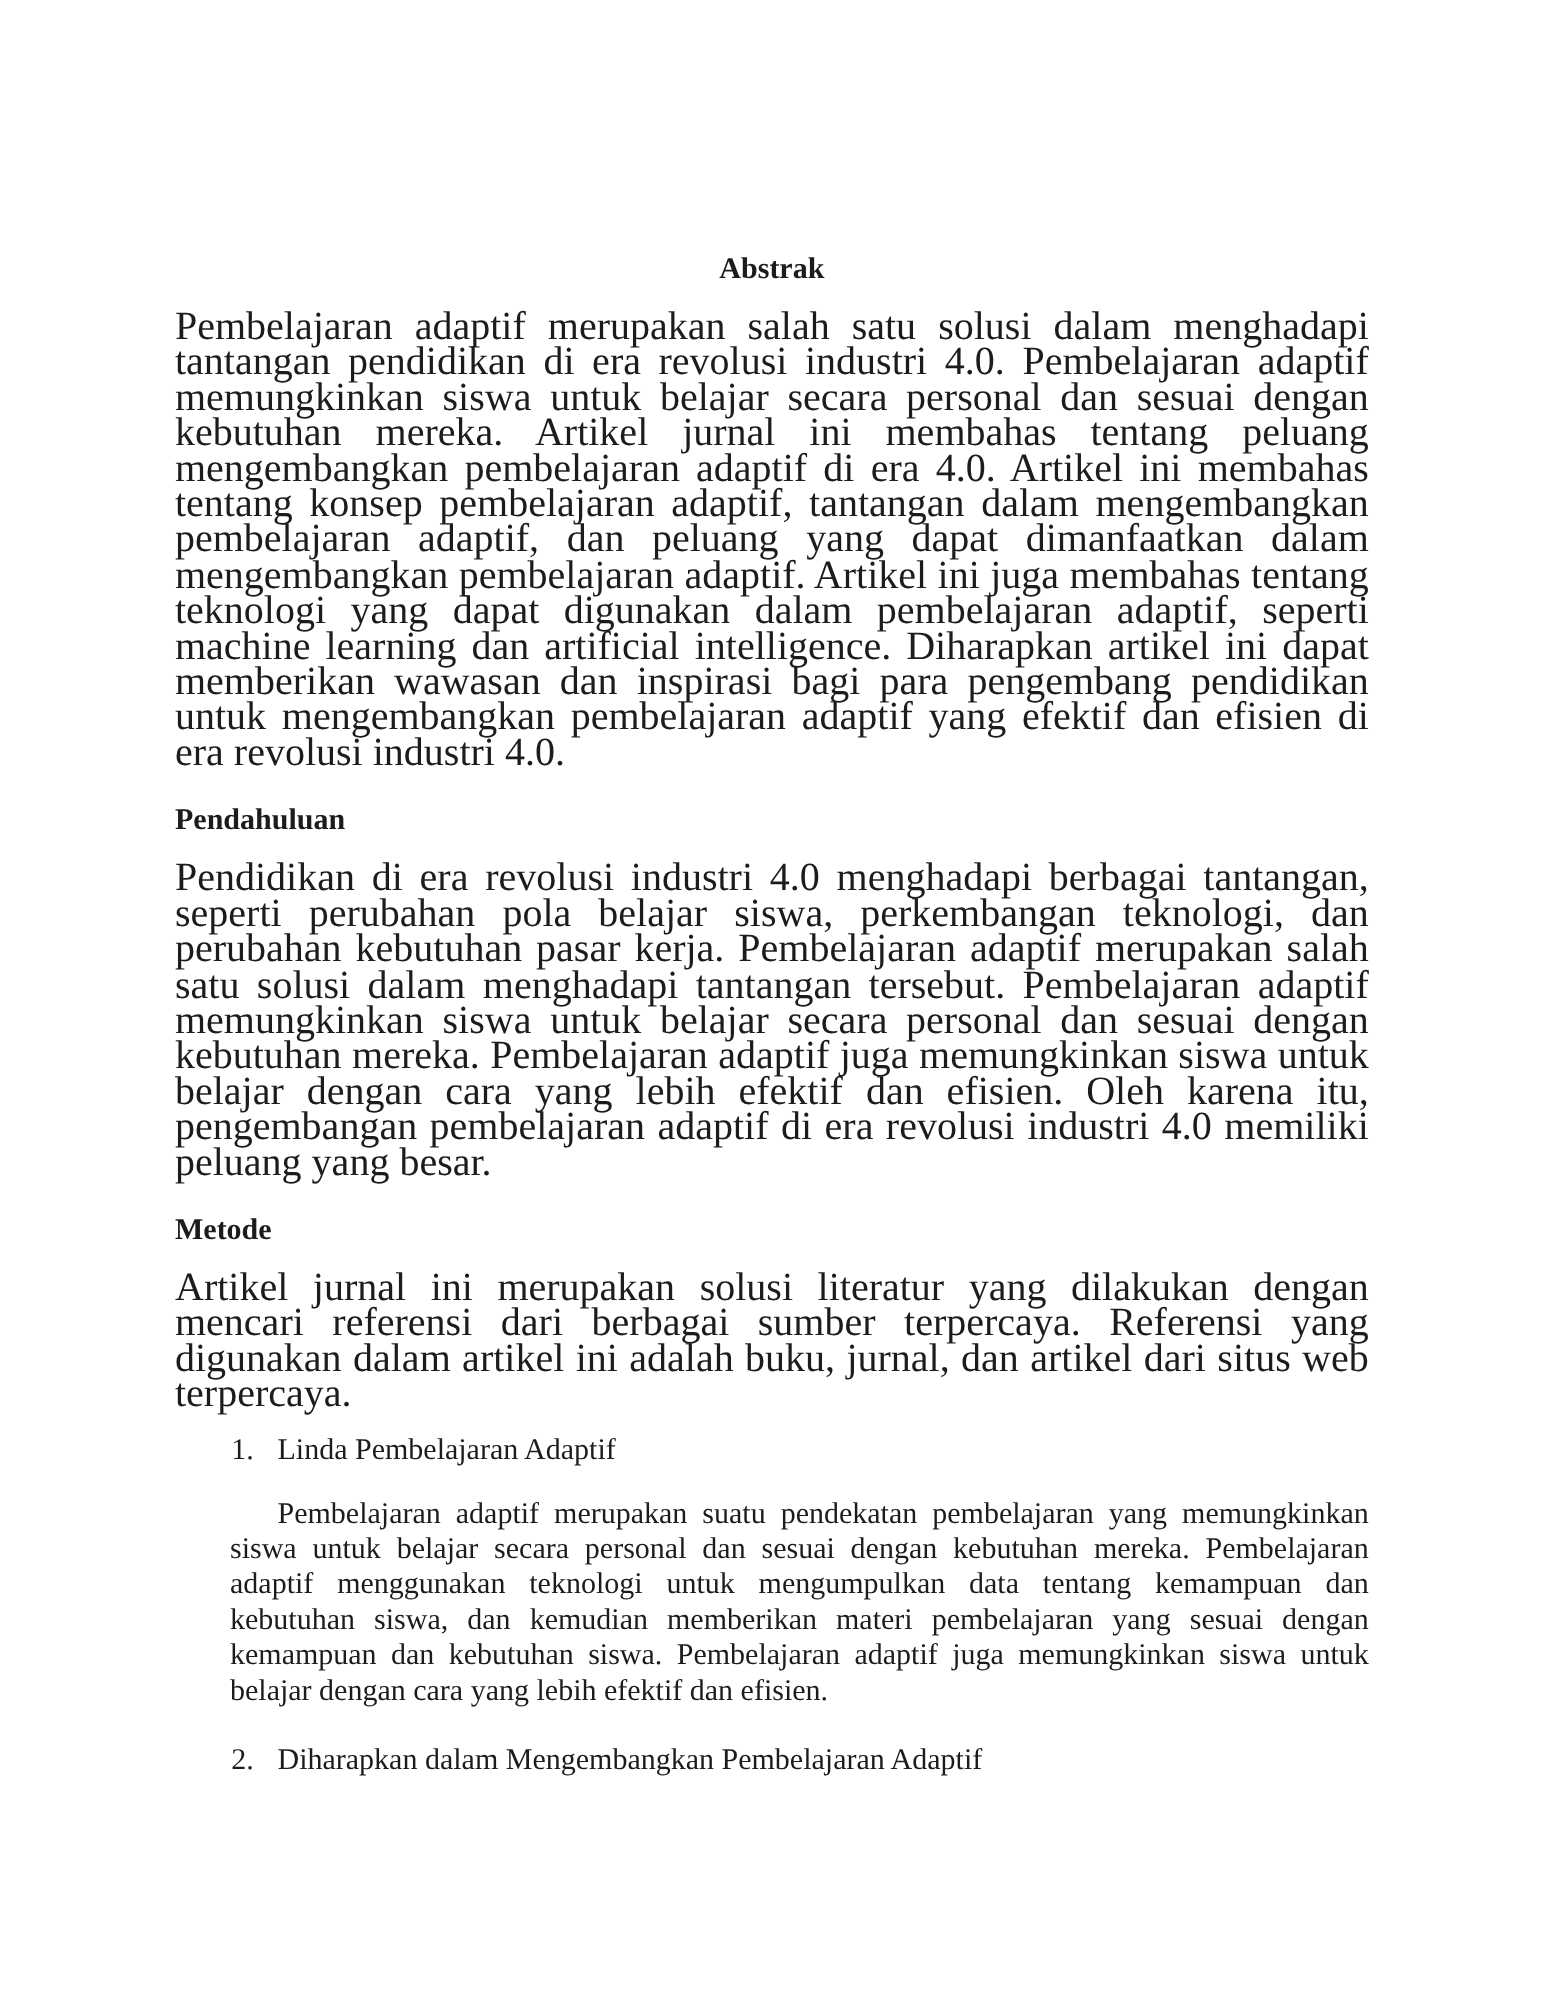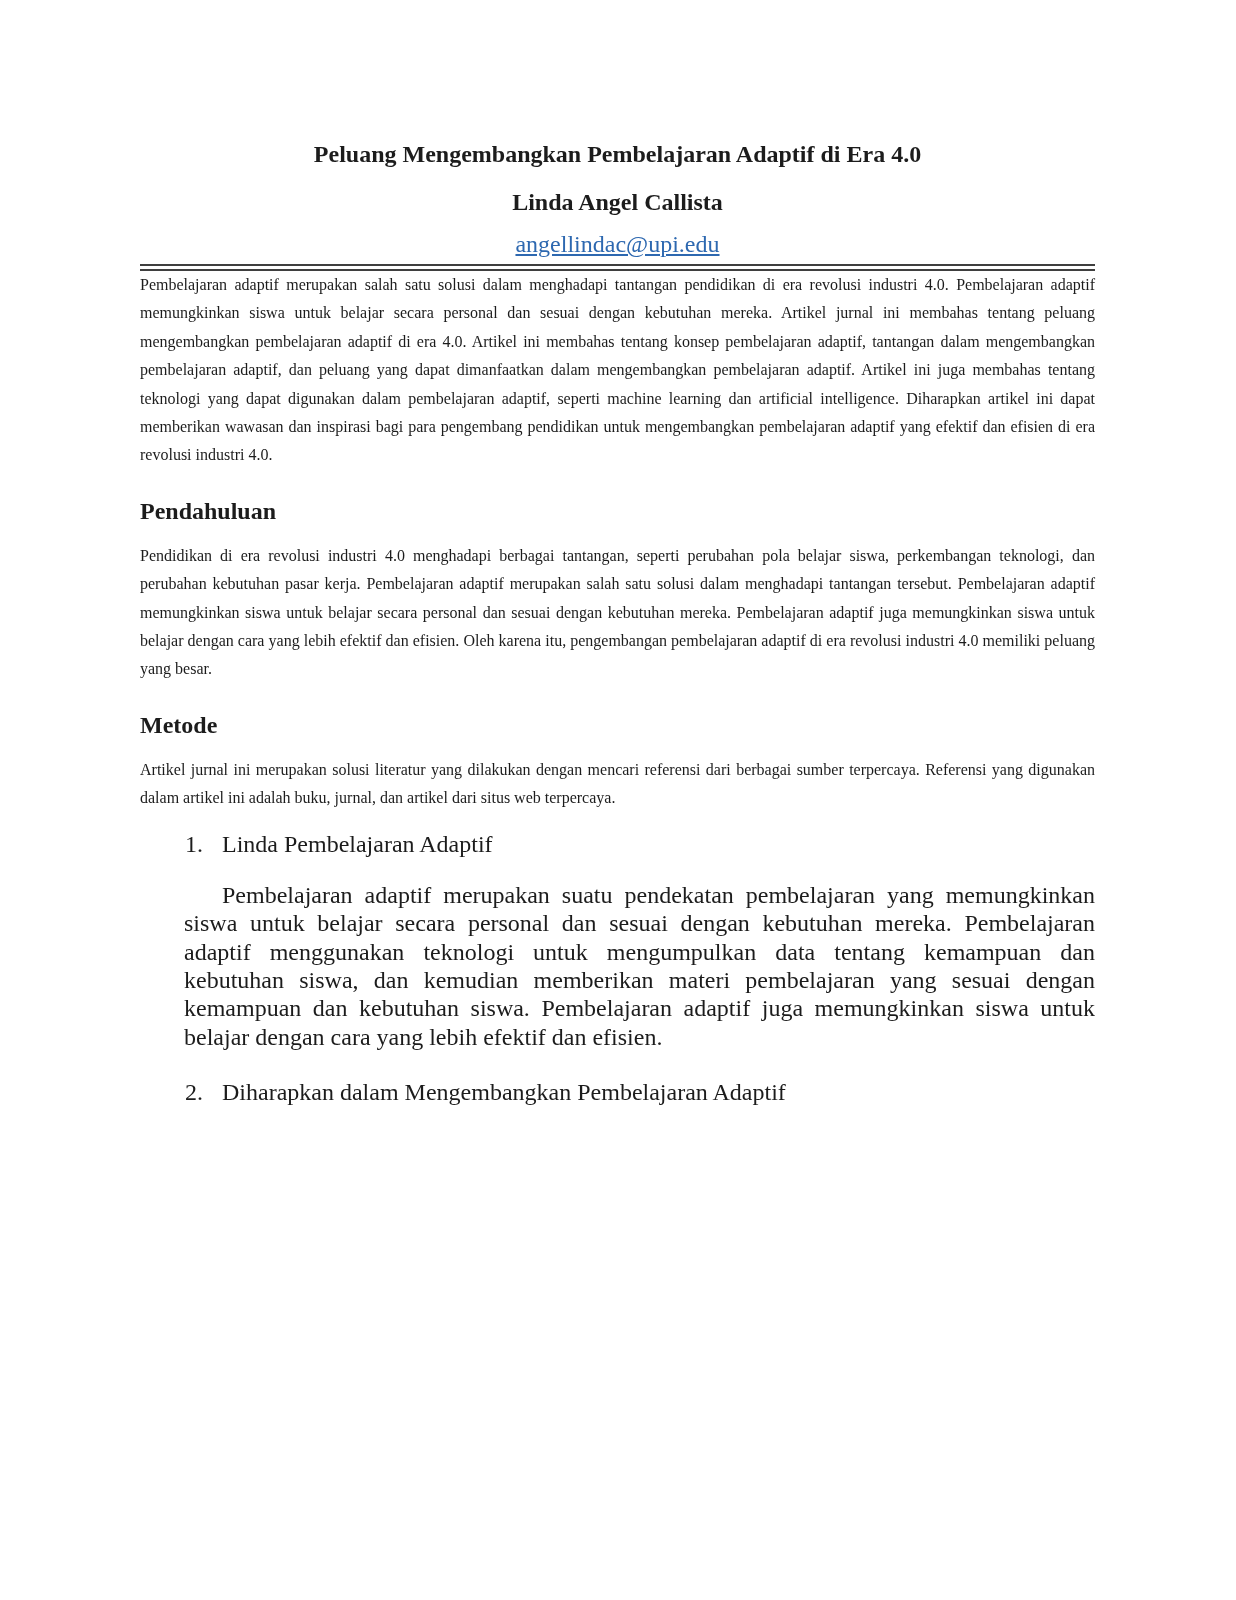--- a/index.html
+++ b/index.html
@@ -55,21 +55,21 @@
     line-height: 30px;
     font-weight: bold;
     margin: 26px 0 16px 0;
     text-align: left;
   }
   h2.centered {
     text-align: center;
     margin-top: 62px;
   }
   p.body-para {
-    font-size: 16px;
+    font-size: 32px;
     line-height: 28.4px;
     text-align: justify;
     margin: 0;
   }
   .list-item {
     display: flex;
     padding-left: 45px;
     font-size: 24px;
     line-height: 30px;
     margin-top: 16px;
@@ -86,27 +86,22 @@
     text-align: justify;
     margin: 14px 0 0 44px;
     text-indent: 38px;
   }
 </style>
 </head>
 <body>
 
 <div class="page">
 
-  <div class="doc-header">
-    <h1 class="doc-title">Peluang Mengembangkan Pembelajaran Adaptif di Era 4.0</h1>
-    <p class="doc-author">Linda Angel Callista</p>
-    <p class="doc-email"><a>angellindac@upi.edu</a></p>
-    <div class="header-rule"></div>
-  </div>
 
+  <h2 class="section-heading centered">Abstrak</h2>
   <p class="body-para">Pembelajaran adaptif merupakan salah satu solusi dalam menghadapi tantangan pendidikan di era revolusi industri 4.0. Pembelajaran adaptif memungkinkan siswa untuk belajar secara personal dan sesuai dengan kebutuhan mereka. Artikel jurnal ini membahas tentang peluang mengembangkan pembelajaran adaptif di era 4.0. Artikel ini membahas tentang konsep pembelajaran adaptif, tantangan dalam mengembangkan pembelajaran adaptif, dan peluang yang dapat dimanfaatkan dalam mengembangkan pembelajaran adaptif. Artikel ini juga membahas tentang teknologi yang dapat digunakan dalam pembelajaran adaptif, seperti machine learning dan artificial intelligence. Diharapkan artikel ini dapat memberikan wawasan dan inspirasi bagi para pengembang pendidikan untuk mengembangkan pembelajaran adaptif yang efektif dan efisien di era revolusi industri 4.0.</p>
 
   <h2 class="section-heading">Pendahuluan</h2>
   <p class="body-para">Pendidikan di era revolusi industri 4.0 menghadapi berbagai tantangan, seperti perubahan pola belajar siswa, perkembangan teknologi, dan perubahan kebutuhan pasar kerja. Pembelajaran adaptif merupakan salah satu solusi dalam menghadapi tantangan tersebut. Pembelajaran adaptif memungkinkan siswa untuk belajar secara personal dan sesuai dengan kebutuhan mereka. Pembelajaran adaptif juga memungkinkan siswa untuk belajar dengan cara yang lebih efektif dan efisien. Oleh karena itu, pengembangan pembelajaran adaptif di era revolusi industri 4.0 memiliki peluang yang besar.</p>
 
   <h2 class="section-heading">Metode</h2>
   <p class="body-para">Artikel jurnal ini merupakan solusi literatur yang dilakukan dengan mencari referensi dari berbagai sumber terpercaya. Referensi yang digunakan dalam artikel ini adalah buku, jurnal, dan artikel dari situs web terpercaya.</p>
 
 
   <div class="list-item">

